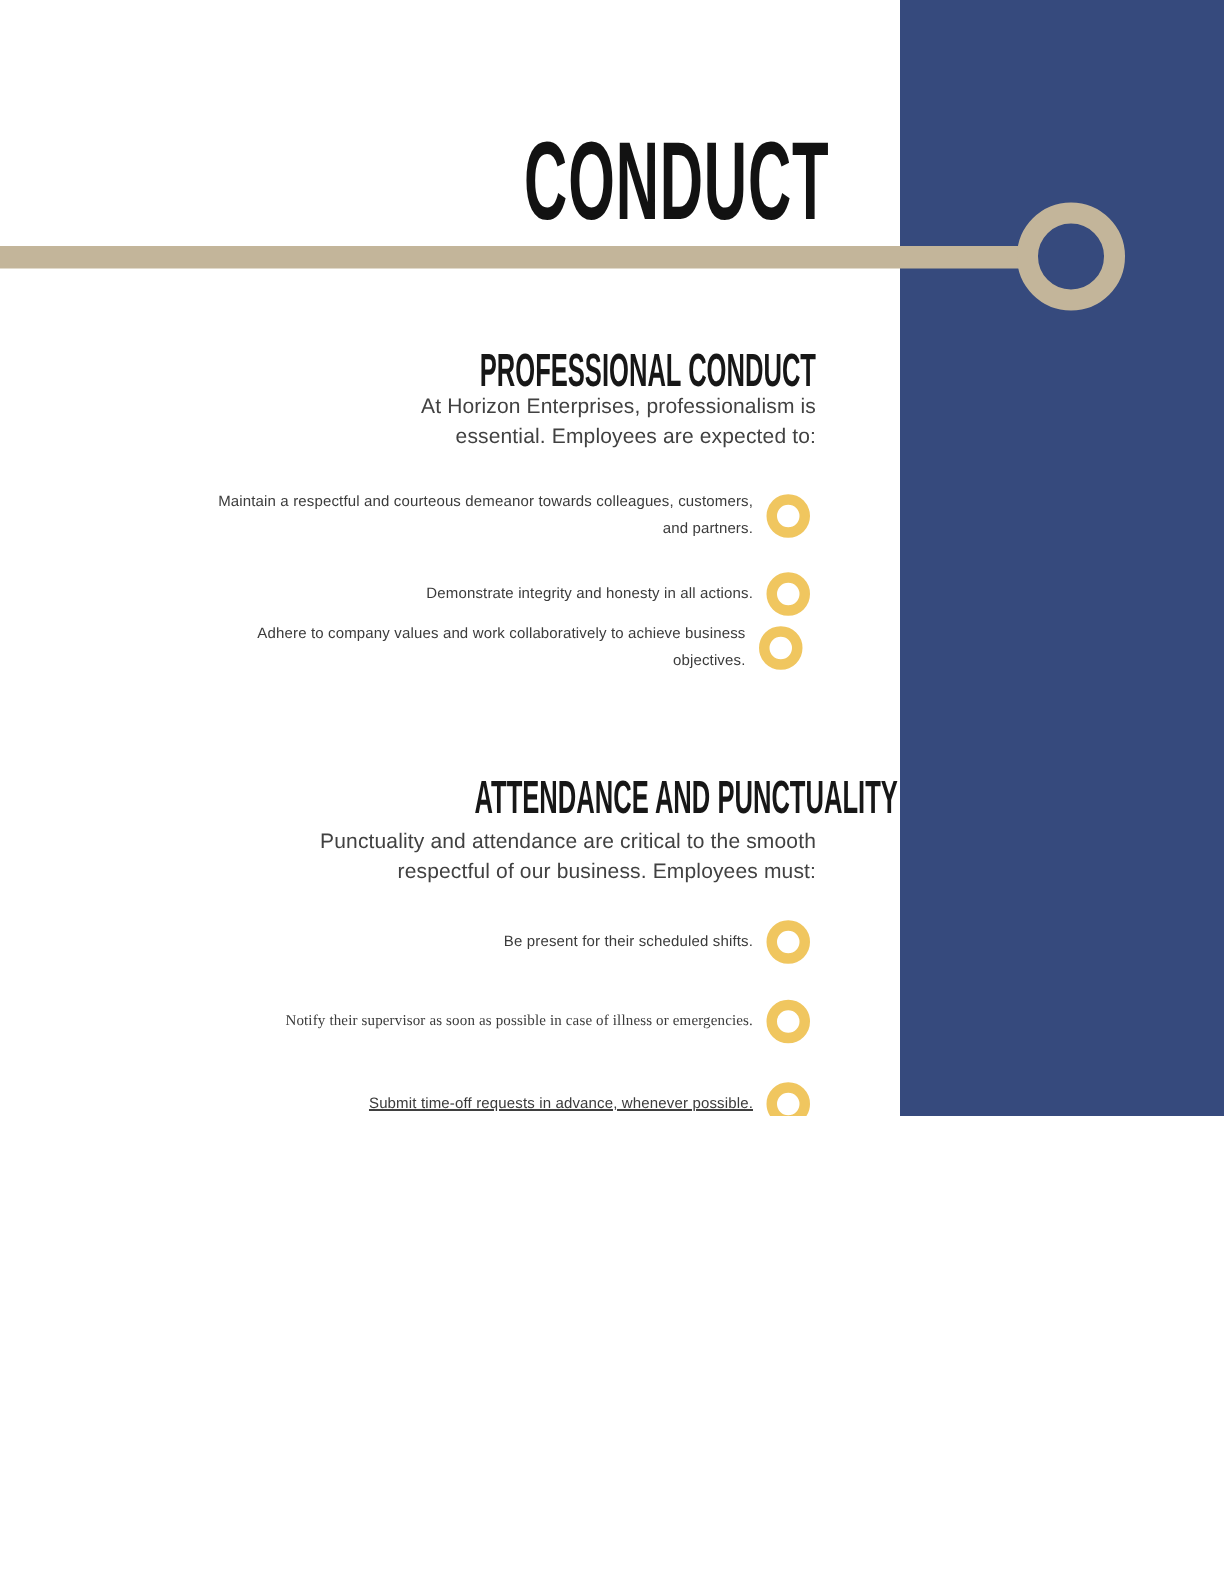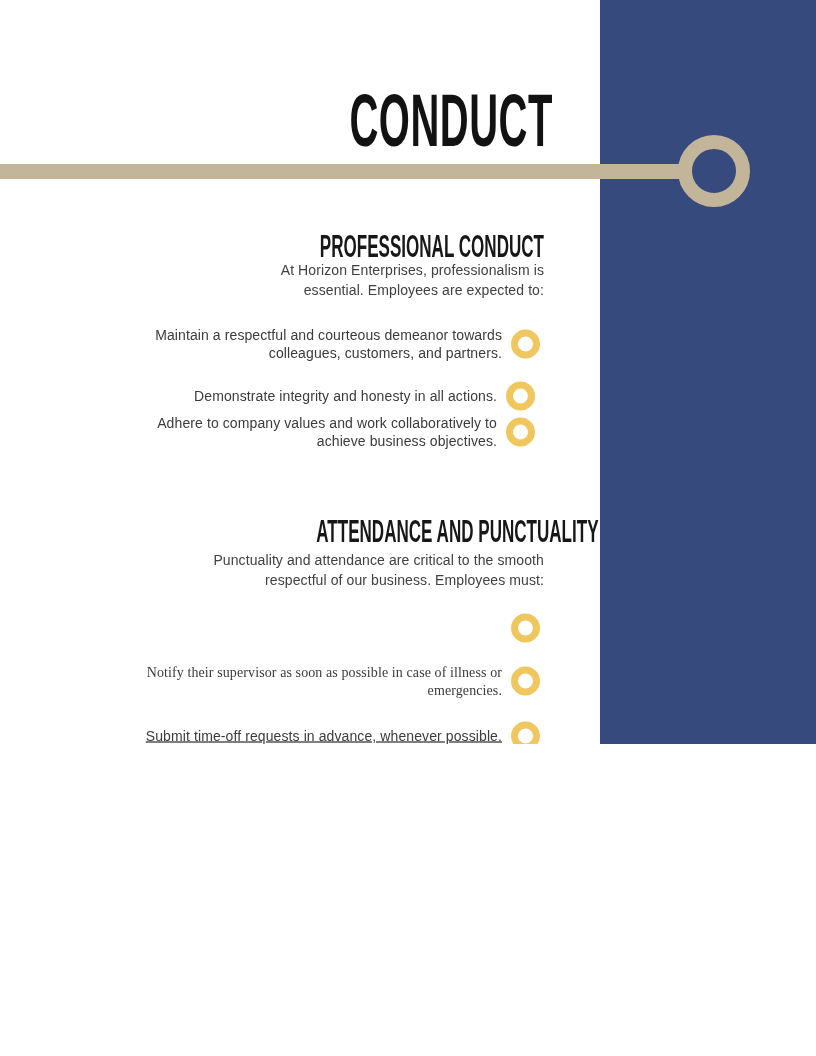--- a/index.html
+++ b/index.html
@@ -95,33 +95,33 @@
     display: flex;
     align-items: center;
     justify-content: flex-end;
     gap: 9px;
     transform: translateY(-50%);
   }
   .bullet-text {
     width: 362px;
     text-align: right;
     color: #3B3B3B;
-    font-size: 14px;
+    font-size: 10px;
     line-height: 17.5px;
     letter-spacing: 0.1px;
   }
   .bullet-ring {
     flex: 0 0 auto;
     width: 29px; height: 29px;
     border: 7px solid #F0C65F;
     border-radius: 50%;
     background: transparent;
   }
   .b1-1 { top: 344px; }
-  .b1-2 { top: 396px; justify-content: center; }
+  .b1-2 { top: 396px; }
   .b1-3 { top: 432px; justify-content: center; }
   .b2-1 { top: 628px; }
   .b2-2 { top: 681px; font-family: Liberation Serif, serif; }
   .b2-3 { top: 736px; text-decoration: underline; }
 
   
   .page-number {
     position: absolute;
     left: 398px;
     top: 742px;
@@ -168,20 +168,21 @@
     <div class="bullet-ring"></div>
   </div>
 
   <div class="section-heading heading-2">ATTENDANCE AND PUNCTUALITY</div>
 
   <div class="section-intro intro-2">
     <div class="measure">Punctuality and attendance are critical to the smooth respectful of our business. Employees must:</div>
   </div>
 
   <div class="bullet-row b2-1">
+    <div class="bullet-text">Be present for their scheduled shifts.</div>
     <div class="bullet-ring"></div>
   </div>
 
   <div class="bullet-row b2-2">
     <div class="bullet-text">Notify their supervisor as soon as possible in case of illness or emergencies.</div>
     <div class="bullet-ring"></div>
   </div>
 
   <div class="bullet-row b2-3">
     <div class="bullet-text">Submit time-off requests in advance, whenever possible.</div>

